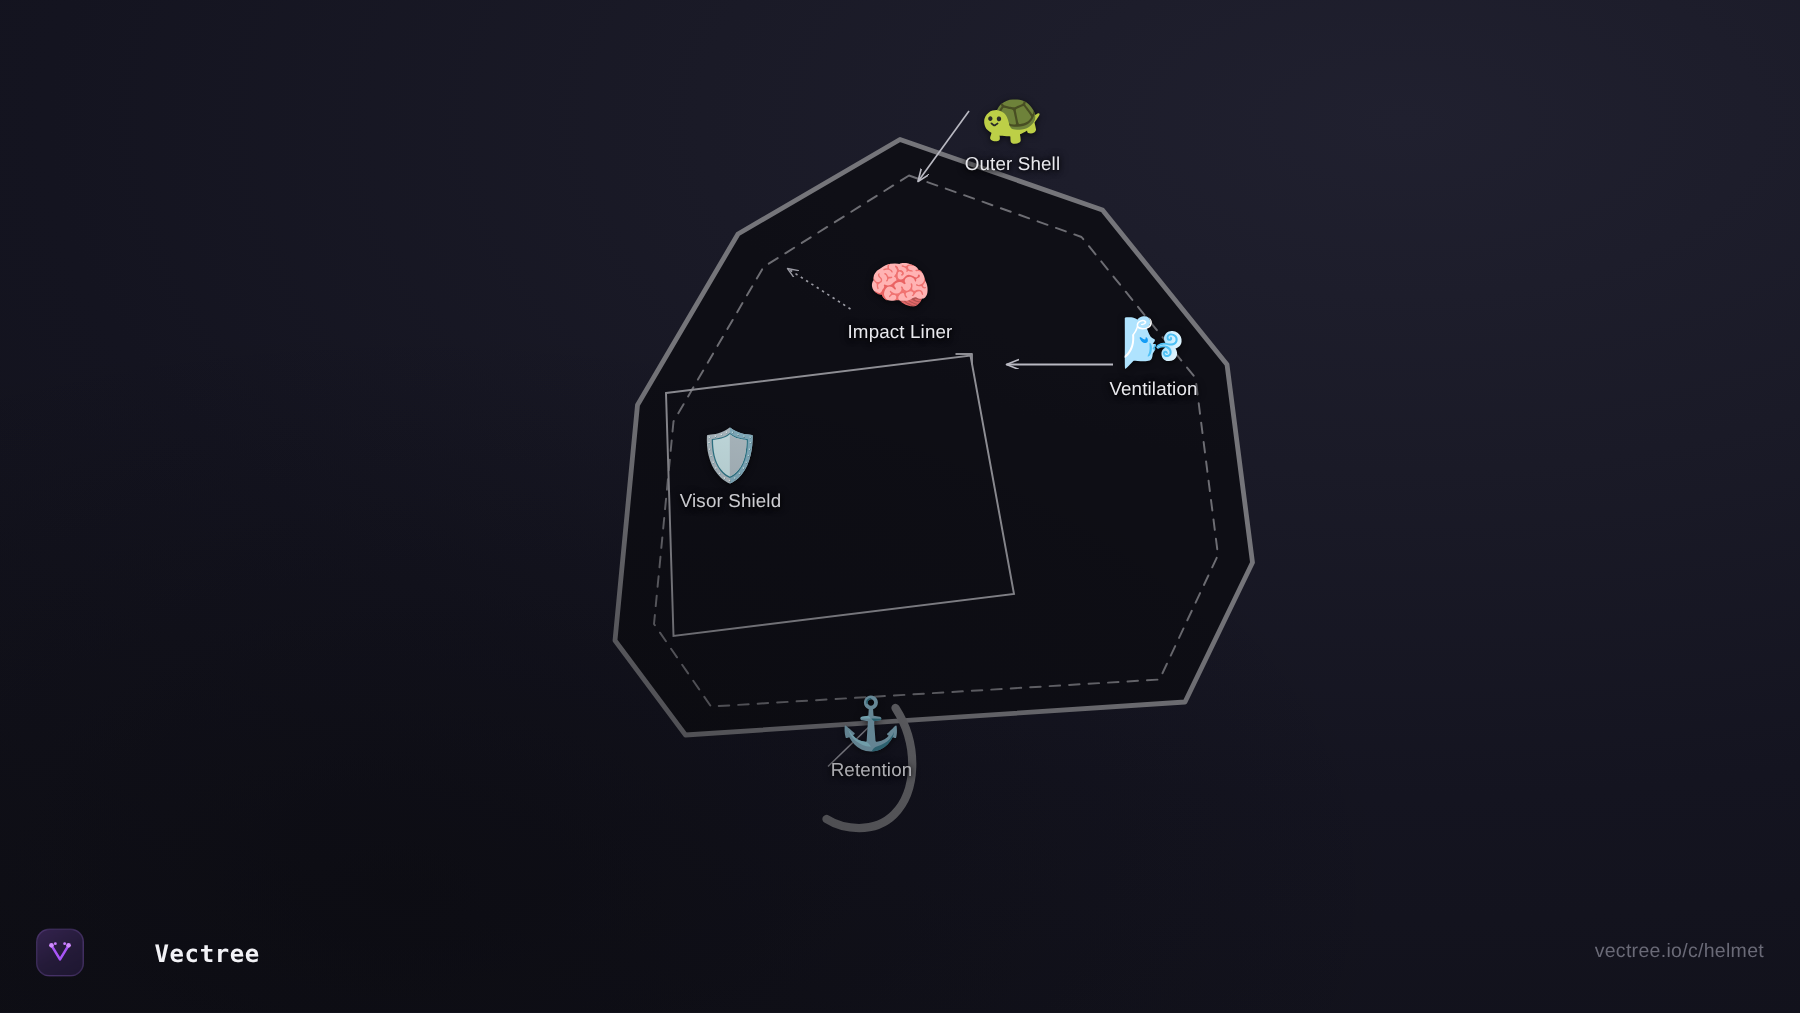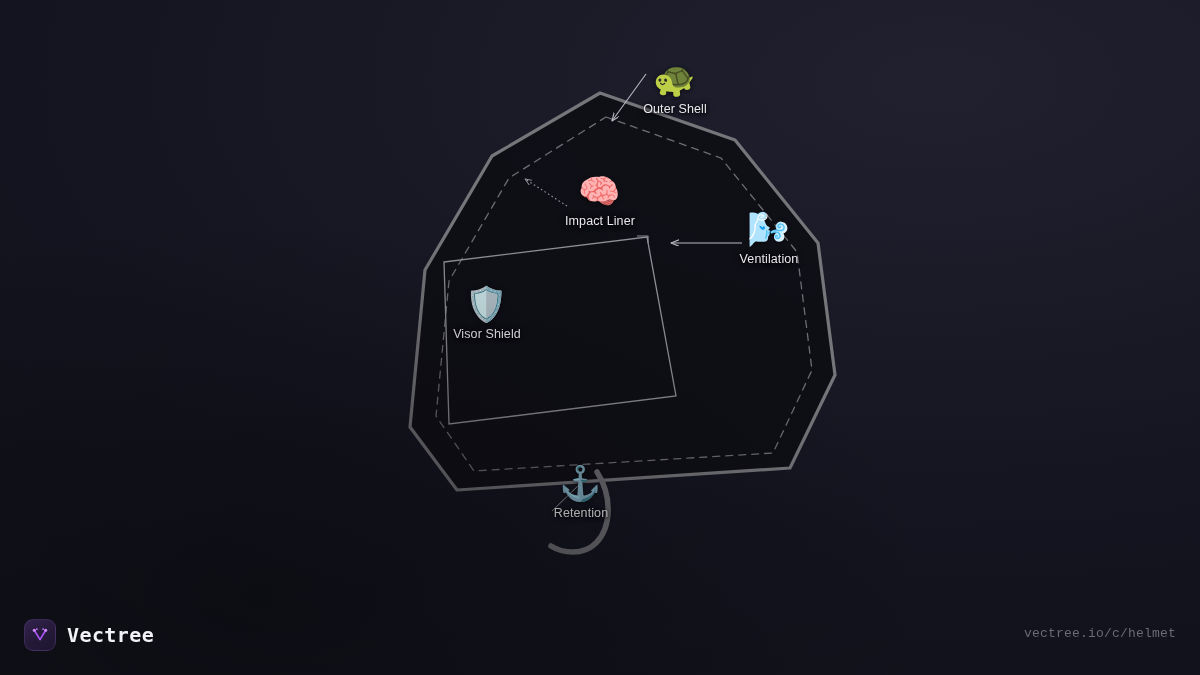--- a/index.html
+++ b/index.html
@@ -93,41 +93,42 @@
     border-radius: 9px;
     background: linear-gradient(150deg, #33224d 0%, #241a38 55%, #1d1630 100%);
     border: 1px solid rgba(150,110,210,0.22);
     display: flex;
     align-items: center;
     justify-content: center;
     flex: 0 0 auto;
   }
   #brand-name {
     font-family: "DejaVu Sans Mono", "Liberation Mono", monospace;
-    font-size: 20px;
+    font-size: 16px;
     font-weight: 700;
     color: #f2f2f6;
     letter-spacing: 0.4px;
+    margin-left: 36px;
   }
   #brand-slug {
     margin-top: 10px;
     font-family: "DejaVu Sans Mono", "Liberation Mono", monospace;
     font-size: 34px;
     font-weight: 700;
     color: #ffffff;
     letter-spacing: 1px;
     line-height: 1;
   }
 
   
   #url {
     position: absolute;
     right: 24px;
     bottom: 34px;
-    font-family: Liberation Mono, monospace;
+    font-family: Liberation Sans, sans-serif;
     font-size: 13px;
     color: #6a6a77;
     letter-spacing: 0.2px;
     z-index: 5;
   }
 </style>
 </head>
 <body>
 
 <div id="stage">

